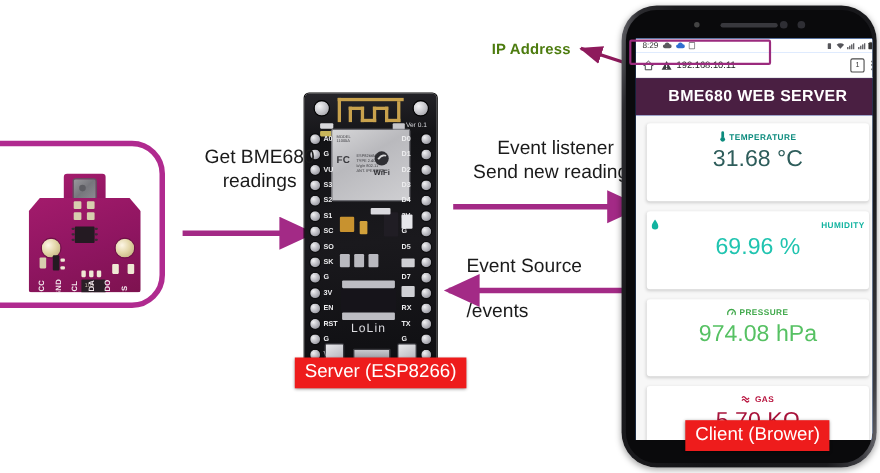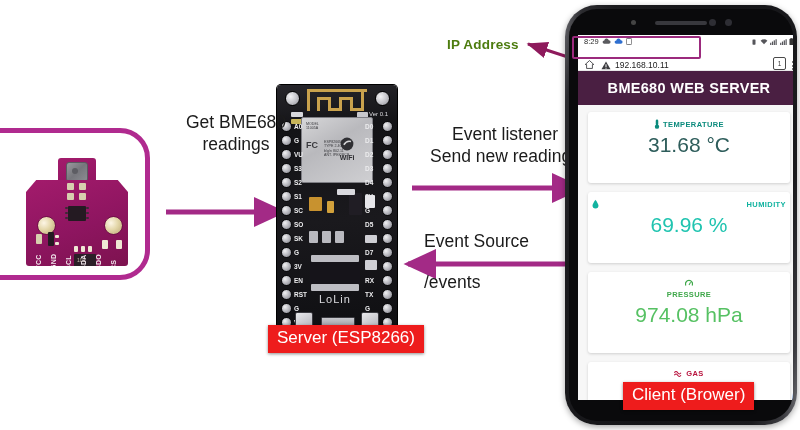--- a/index.html
+++ b/index.html
@@ -338,21 +338,21 @@
     color: #2a2a2a;
     font-family: "Liberation Sans", sans-serif;
   }
   .sb-left { display: flex; align-items: center; gap: 3px; }
   .sb-right { margin-left: auto; display: flex; align-items: center; gap: 2.5px; }
 
   .urlbar {
     height: 22px;
     background: #ffffff;
     display: flex;
-    align-items: flex-end;
+    align-items: center;
     padding: 0 6px;
     gap: 6px;
     border-bottom: 1px solid #e7e7e7;
   }
   .url-pill {
     flex: 1;
     display: flex;
     align-items: center;
     gap: 4px;
     font-size: 8.5px;
@@ -414,21 +414,21 @@
   }
   .card-value {
     font-size: 21px;
     margin-top: 4px;
     font-family: "Liberation Sans", sans-serif;
   }
   .c-temp .card-label { color: #0b8b7d; }
   .c-temp .card-value { color: #2e5d5b; }
   .c-hum .card-label { color: #12b3a0; justify-content: space-between; }
   .c-hum .card-value { color: #20c4b0; }
-  .c-pres .card-label { color: #3fa84a; flex-direction: column; }
+  .c-pres .card-label { color: #3fa84a; }
   .c-pres .card-value { color: #56c163; }
   .c-gas .card-label { color: #b8123d; }
   .c-gas .card-value { color: #a8123a; }
 
   .ip-highlight {
     position: absolute;
     left: 572px;
     top: 36px;
     width: 129px;
     height: 23px;
@@ -638,21 +638,21 @@
     <div class="mcu-comp" style="left:88px; top:150px; width:12px; height:8px; background:#cfcfd4;"></div>
     <div class="mcu-comp" style="left:88px; top:175px; width:12px; height:10px; background:#cfcfd4;"></div>
 
     <div class="mcu-silk" style="left:42px; top:208px; font-size:11px; letter-spacing:1px;">LoLin</div>
 
     <div class="mcu-btn" style="left:18px; bottom:2px;"></div>
     <div class="mcu-btn" style="right:18px; bottom:2px;"></div>
     <div class="mcu-usb"></div>
   </div>
 
-  <div class="label-text center" style="left:176px; top:112px; width:120px;">
+  <div class="label-text center" style="left:176px; top:132px; width:120px;">
     <div>Get BME680</div>
     <div>readings</div>
   </div>
 
   <div class="label-text center" style="left:420px; top:124px; width:170px;">
     <div>Event listener</div>
     <div>Send new readings</div>
   </div>
 
   <div class="label-text" style="left:424px; top:231px;">Event Source</div>

